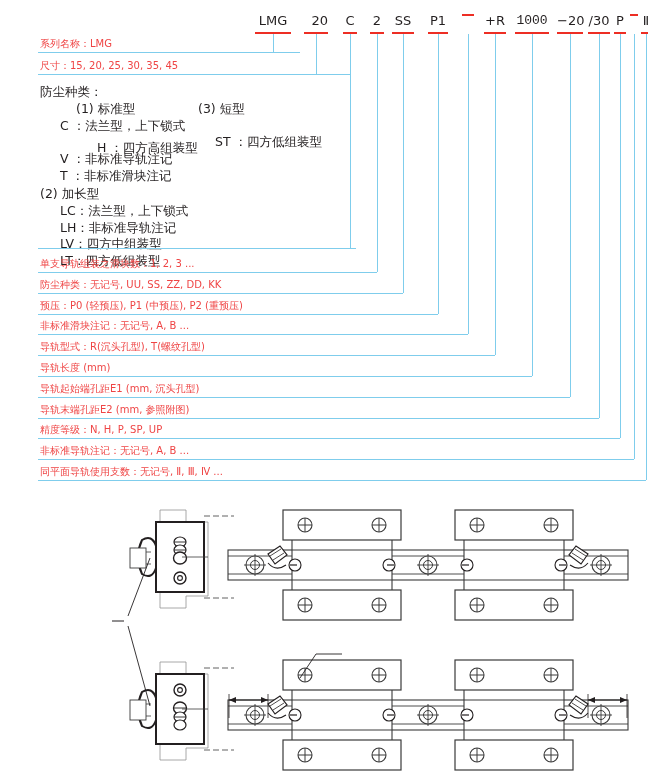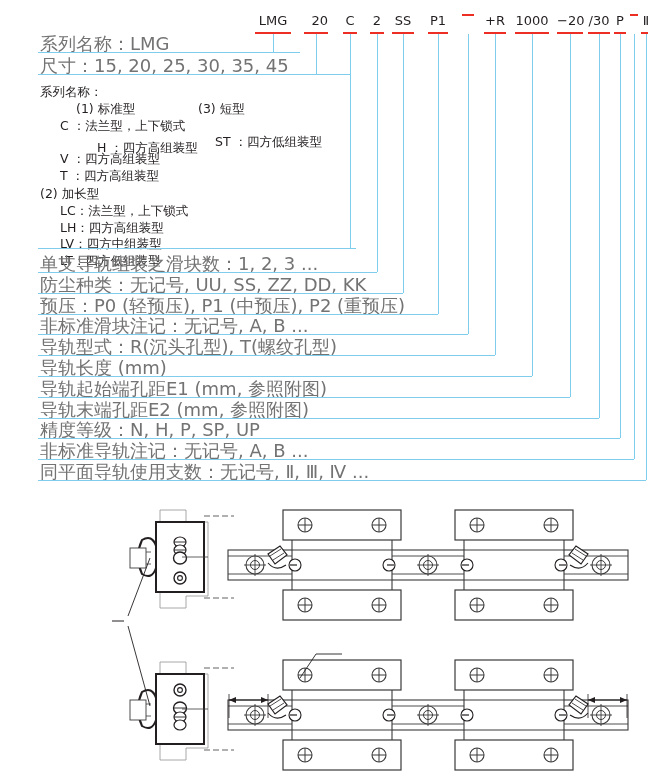--- a/index.html
+++ b/index.html
@@ -15,21 +15,21 @@
   .token{position:absolute;top:0;height:18px;line-height:18px;
          font-size:13px;text-align:center;white-space:nowrap;color:#231f20;}
   .token .u{display:block;height:2px;background:#ed2e24;margin-top:2px;}
 
   
   .ln{position:absolute;background:#7fcdec;}
   .vl{width:1px;}
   .hl{height:1px;}
 
   
-  .desc{position:absolute;font-size:18px;line-height:15px;color:#737373;
+  .desc{position:absolute;font-size:10px;line-height:15px;color:#ef4444;
         white-space:nowrap;}
   .rule{position:absolute;height:1px;background:#7fcdec;}
 
   .blk{position:absolute;font-size:12.5px;line-height:16px;color:#231f20;white-space:nowrap;}
 
   
   .dlabel{position:absolute;font-size:13px;color:#231f20;white-space:nowrap;}
   .dsmall{position:absolute;font-size:9px;color:#231f20;white-space:nowrap;}
   svg{display:block;}
   .draw{position:absolute;left:0;top:498px;width:648px;height:278px;}
@@ -41,52 +41,52 @@
 
   <div class="code-row" id="codeRow">
       <div class="token" style="left: 255px; width: 36px;"><span>LMG</span><span class="u"></span></div>
       <div class="token" style="left: 304px; width: 24px; text-align: right;"><span>20</span><span class="u"></span></div>
       <div class="token" style="left: 343px; width: 14px;"><span>C</span><span class="u"></span></div>
       <div class="token" style="left: 370px; width: 14px;"><span>2</span><span class="u"></span></div>
       <div class="token" style="left: 392px; width: 22px;"><span>SS</span><span class="u"></span></div>
       <div class="token" style="left: 428px; width: 20px;"><span>P1</span><span class="u"></span></div>
       <div class="token" style="left: 462px; width: 12px;"><span></span><span class="u"></span></div>
       <div class="token" style="left: 484px; width: 22px;"><span>+R</span><span class="u"></span></div>
-      <div class="token" style="left: 515px; width: 34px;"><span>1000</span><span class="u"></span></div>
+      <div class="token" style="left: 515px; width: 34px; font-family: Liberation Mono, monospace;"><span>1000</span><span class="u"></span></div>
       <div class="token" style="left: 557px; width: 26px;"><span>−20</span><span class="u"></span></div>
       <div class="token" style="left: 588px; width: 22px;"><span>/30</span><span class="u"></span></div>
       <div class="token" style="left: 614px; width: 12px;"><span>P</span><span class="u"></span></div>
       <div class="token" style="left: 630px; width: 8px;"><span></span><span class="u"></span></div>
       <div class="token" style="left: 641px; width: 10px;"><span>Ⅱ</span><span class="u"></span></div>
     </div>
 
   <div id="connectors"></div>
 
   <div id="descs">
       <div class="desc" style="left: 40px; top: 36px;">系列名称：LMG</div>
       <div class="rule" style="left: 38px; top: 52px; width: 262px;"></div>
       <div class="ln vl" style="left: 273px; top: 34px; height: 18px;"></div>
       <div class="ln hl" style="left: 273px; top: 52px; width: 0px;"></div>
       <div class="ln vl" style="left: 273px; top: 34px; height: 18px;"></div>
       <div class="ln hl" style="left: 300px; top: 52px; width: 0px;"></div>
       <div class="desc" style="left: 40px; top: 58px;">尺寸：15, 20, 25, 30, 35, 45</div>
       <div class="rule" style="left: 38px; top: 74px; width: 312px;"></div>
       <div class="ln vl" style="left: 316px; top: 34px; height: 40px;"></div>
       <div class="ln hl" style="left: 350px; top: 74px; width: 0px;"></div>
-      <div class="blk" style="left: 40px; top: 84px;">系列名称：</div>
+      <div class="blk" style="left: 40px; top: 84px;">防尘种类：</div>
       <div class="blk" style="left: 40px; top: 101px; margin-left: 36px;">(1) 标准型</div>
       <div class="blk" style="left: 198px; top: 101px;">(3) 短型</div>
       <div class="blk" style="left: 60px; top: 118px;">C ：法兰型，上下锁式</div>
       <div class="blk" style="left: 60px; top: 140px; margin-left: 37px;">H ：四方高组装型</div>
-      <div class="blk" style="left: 60px; top: 151px;">V ：四方高组装型</div>
-      <div class="blk" style="left: 60px; top: 167.5px;">T ：四方高组装型</div>
+      <div class="blk" style="left: 60px; top: 151px;">V ：非标准导轨注记</div>
+      <div class="blk" style="left: 60px; top: 167.5px;">T ：非标准滑块注记</div>
       <div class="blk" style="left: 215px; top: 134px;">ST ：四方低组装型</div>
       <div class="blk" style="left: 40px; top: 186px;">(2) 加长型</div>
       <div class="blk" style="left: 60px; top: 203px;">LC：法兰型，上下锁式</div>
-      <div class="blk" style="left: 60px; top: 219.5px;">LH：四方高组装型</div>
+      <div class="blk" style="left: 60px; top: 219.5px;">LH：非标准导轨注记</div>
       <div class="blk" style="left: 60px; top: 236px;">LV：四方中组装型</div>
       <div class="blk" style="left: 60px; top: 252.5px;">LT：四方低组装型</div>
       <div class="rule" style="left: 38px; top: 248px; width: 318px;"></div>
       <div class="ln vl" style="left: 350px; top: 34px; height: 214px;"></div>
       <div class="ln hl" style="left: 356px; top: 248px; width: 0px;"></div>
       <div class="desc" style="left: 40px; top: 256px;">单支导轨组装之滑块数：1, 2, 3 ...</div>
       <div class="rule" style="left: 38px; top: 272px; width: 339px;"></div>
       <div class="ln vl" style="left: 377px; top: 34px; height: 238px;"></div>
       <div class="desc" style="left: 40px; top: 276.8px;">防尘种类：无记号, UU, SS, ZZ, DD, KK</div>
       <div class="rule" style="left: 38px; top: 292.8px; width: 365px;"></div>
@@ -96,21 +96,21 @@
       <div class="ln vl" style="left: 438px; top: 34px; height: 279.6px;"></div>
       <div class="desc" style="left: 40px; top: 318.4px;">非标准滑块注记：无记号, A, B ...</div>
       <div class="rule" style="left: 38px; top: 334.4px; width: 430px;"></div>
       <div class="ln vl" style="left: 468px; top: 34px; height: 300.4px;"></div>
       <div class="desc" style="left: 40px; top: 339.2px;">导轨型式：R(沉头孔型), T(螺纹孔型)</div>
       <div class="rule" style="left: 38px; top: 355.2px; width: 457px;"></div>
       <div class="ln vl" style="left: 495px; top: 34px; height: 321.2px;"></div>
       <div class="desc" style="left: 40px; top: 360px;">导轨长度 (mm)</div>
       <div class="rule" style="left: 38px; top: 376px; width: 494px;"></div>
       <div class="ln vl" style="left: 532px; top: 34px; height: 342px;"></div>
-      <div class="desc" style="left: 40px; top: 380.8px;">导轨起始端孔距E1 (mm, 参照附图)</div>
+      <div class="desc" style="left: 40px; top: 380.8px;">导轨起始端孔距E1 (mm, 沉头孔型)</div>
       <div class="rule" style="left: 38px; top: 396.8px; width: 532px;"></div>
       <div class="ln vl" style="left: 570px; top: 34px; height: 362.8px;"></div>
       <div class="desc" style="left: 40px; top: 401.6px;">导轨末端孔距E2 (mm, 参照附图)</div>
       <div class="rule" style="left: 38px; top: 417.6px; width: 561px;"></div>
       <div class="ln vl" style="left: 599px; top: 34px; height: 383.6px;"></div>
       <div class="desc" style="left: 40px; top: 422.4px;">精度等级：N, H, P, SP, UP</div>
       <div class="rule" style="left: 38px; top: 438.4px; width: 582px;"></div>
       <div class="ln vl" style="left: 620px; top: 34px; height: 404.4px;"></div>
       <div class="desc" style="left: 40px; top: 443.2px;">非标准导轨注记：无记号, A, B ...</div>
       <div class="rule" style="left: 38px; top: 459.2px; width: 596px;"></div>

